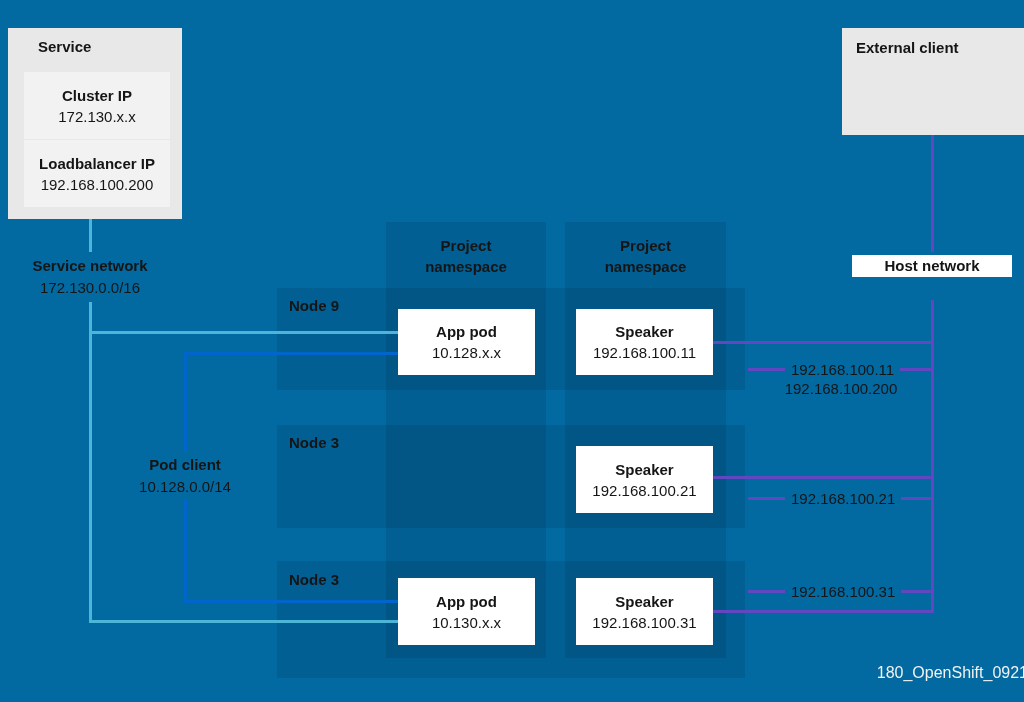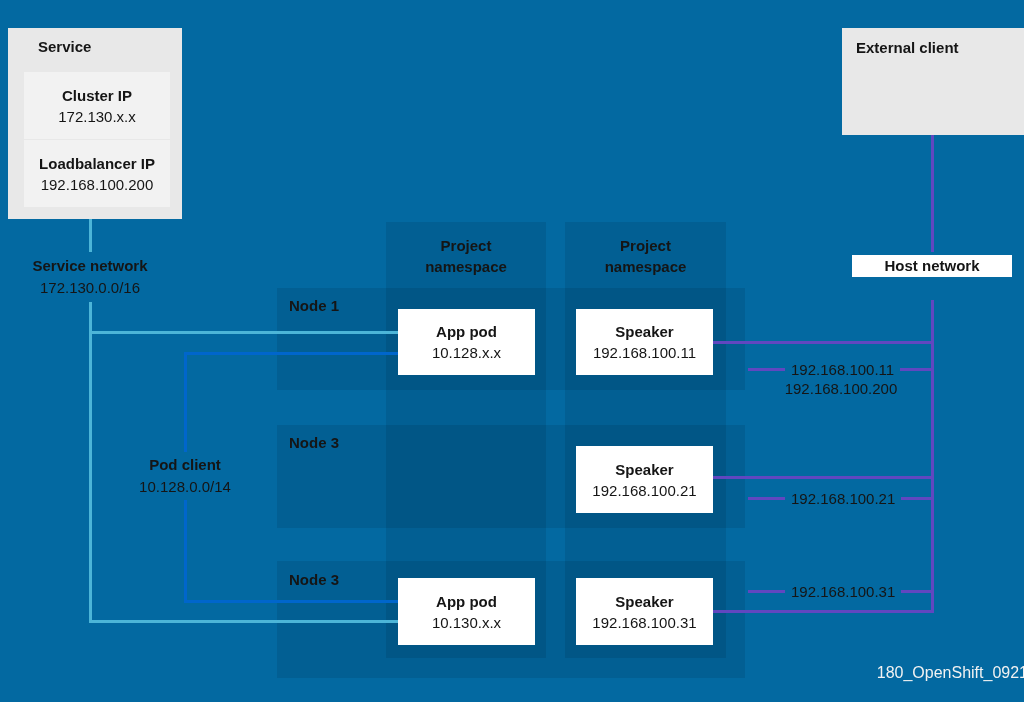--- a/index.html
+++ b/index.html
@@ -99,21 +99,21 @@
     <div class="col-header">
       <div>Project</div>
       <div>namespace</div>
     </div>
   </div>
 
   <div class="abs band" style="left:277px; top:288px; width:468px; height:102px;"></div>
   <div class="abs band" style="left:277px; top:425px; width:468px; height:103px;"></div>
   <div class="abs band" style="left:277px; top:561px; width:468px; height:117px;"></div>
 
-  <div class="abs bold-label" style="left:289px; top:296px;">Node 1</div>
+  <div class="abs bold-label" style="left:289px; top:296px;">Node 9</div>
   <div class="abs bold-label" style="left:289px; top:433px;">Node 3</div>
   <div class="abs bold-label" style="left:289px; top:570px;">Node 3</div>
 
   <div class="line service" style="left:89px; top:219px; width:3px; height:33px;"></div>
   <div class="line service" style="left:89px; top:302px; width:3px; height:321px;"></div>
   <div class="line service" style="left:89px; top:331px; width:309px; height:3px;"></div>
   <div class="line service" style="left:89px; top:620px; width:309px; height:3px;"></div>
 
   <div class="line pod" style="left:184px; top:352px; width:3px; height:100px;"></div>
   <div class="line pod" style="left:184px; top:500px; width:3px; height:103px;"></div>

